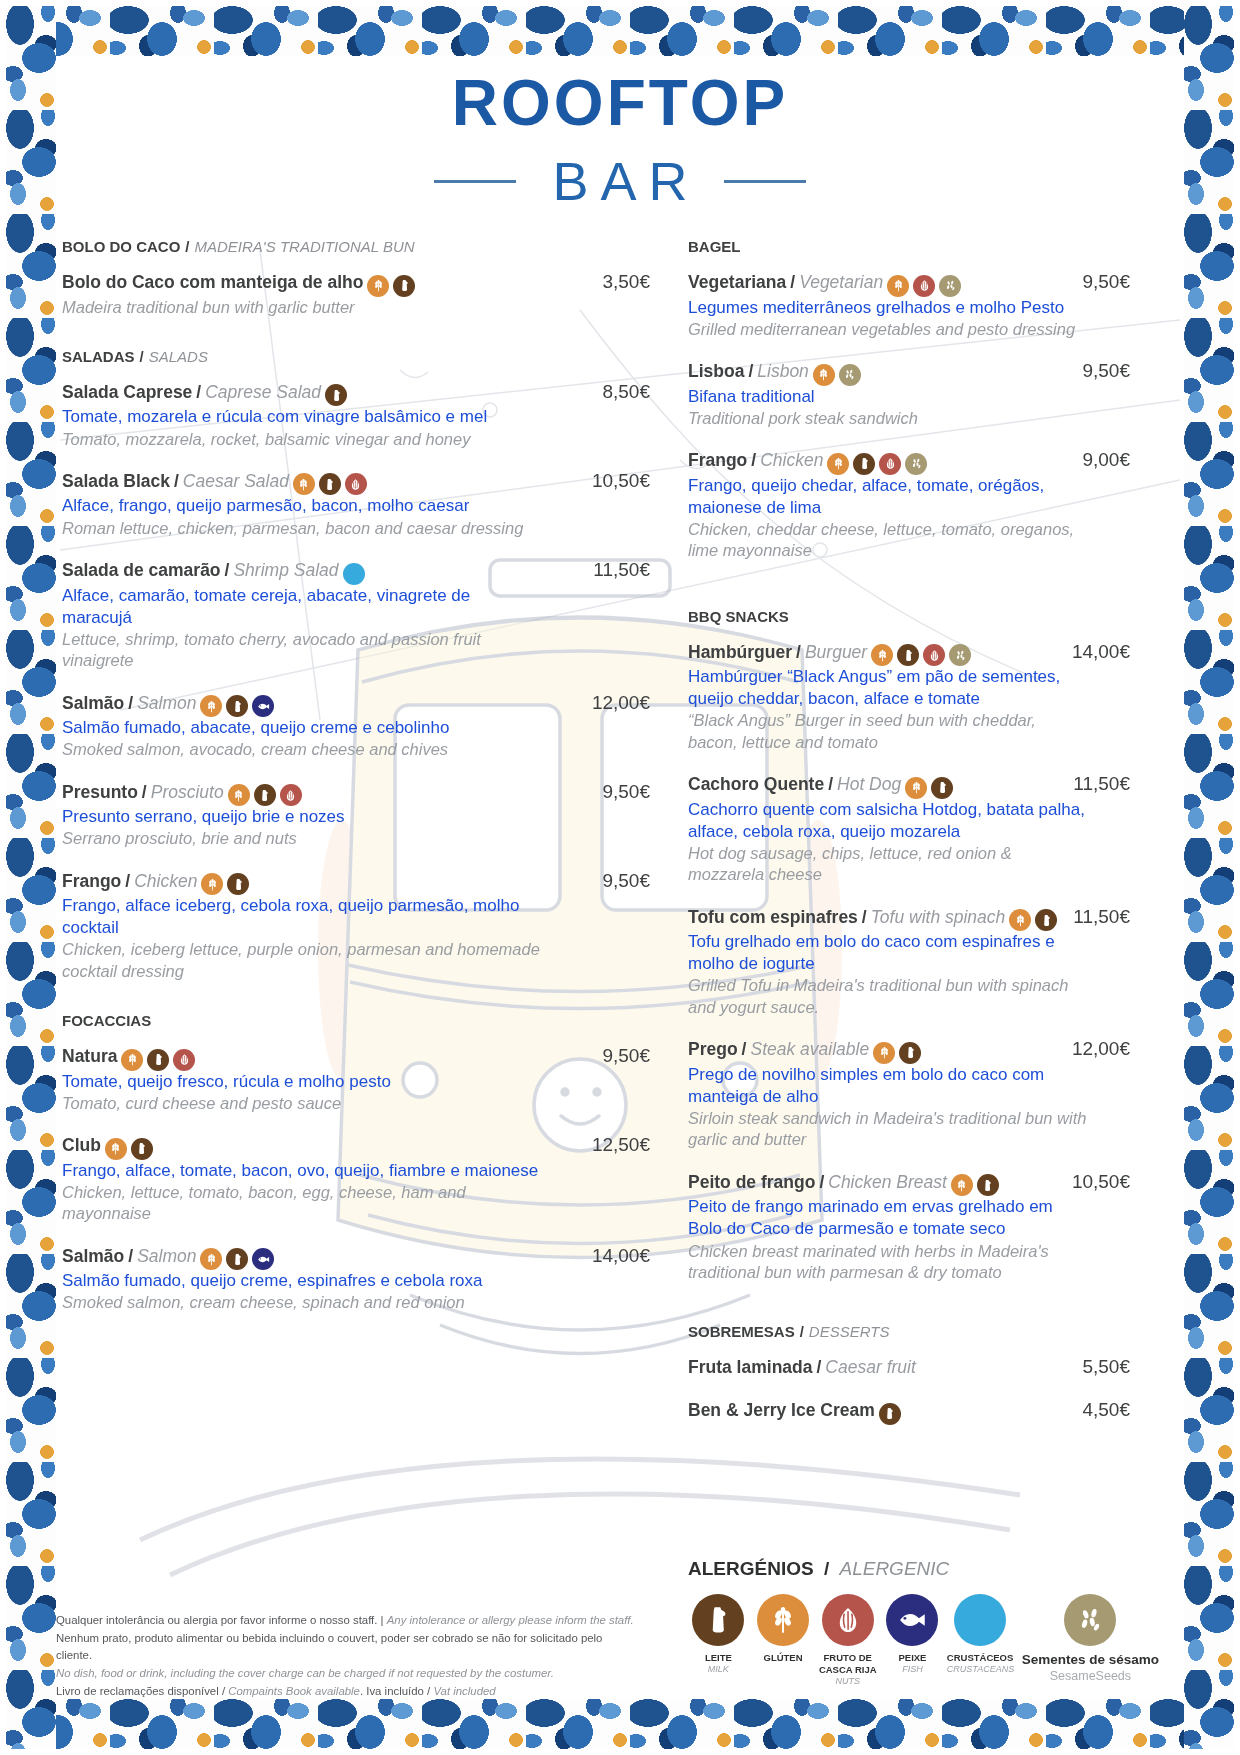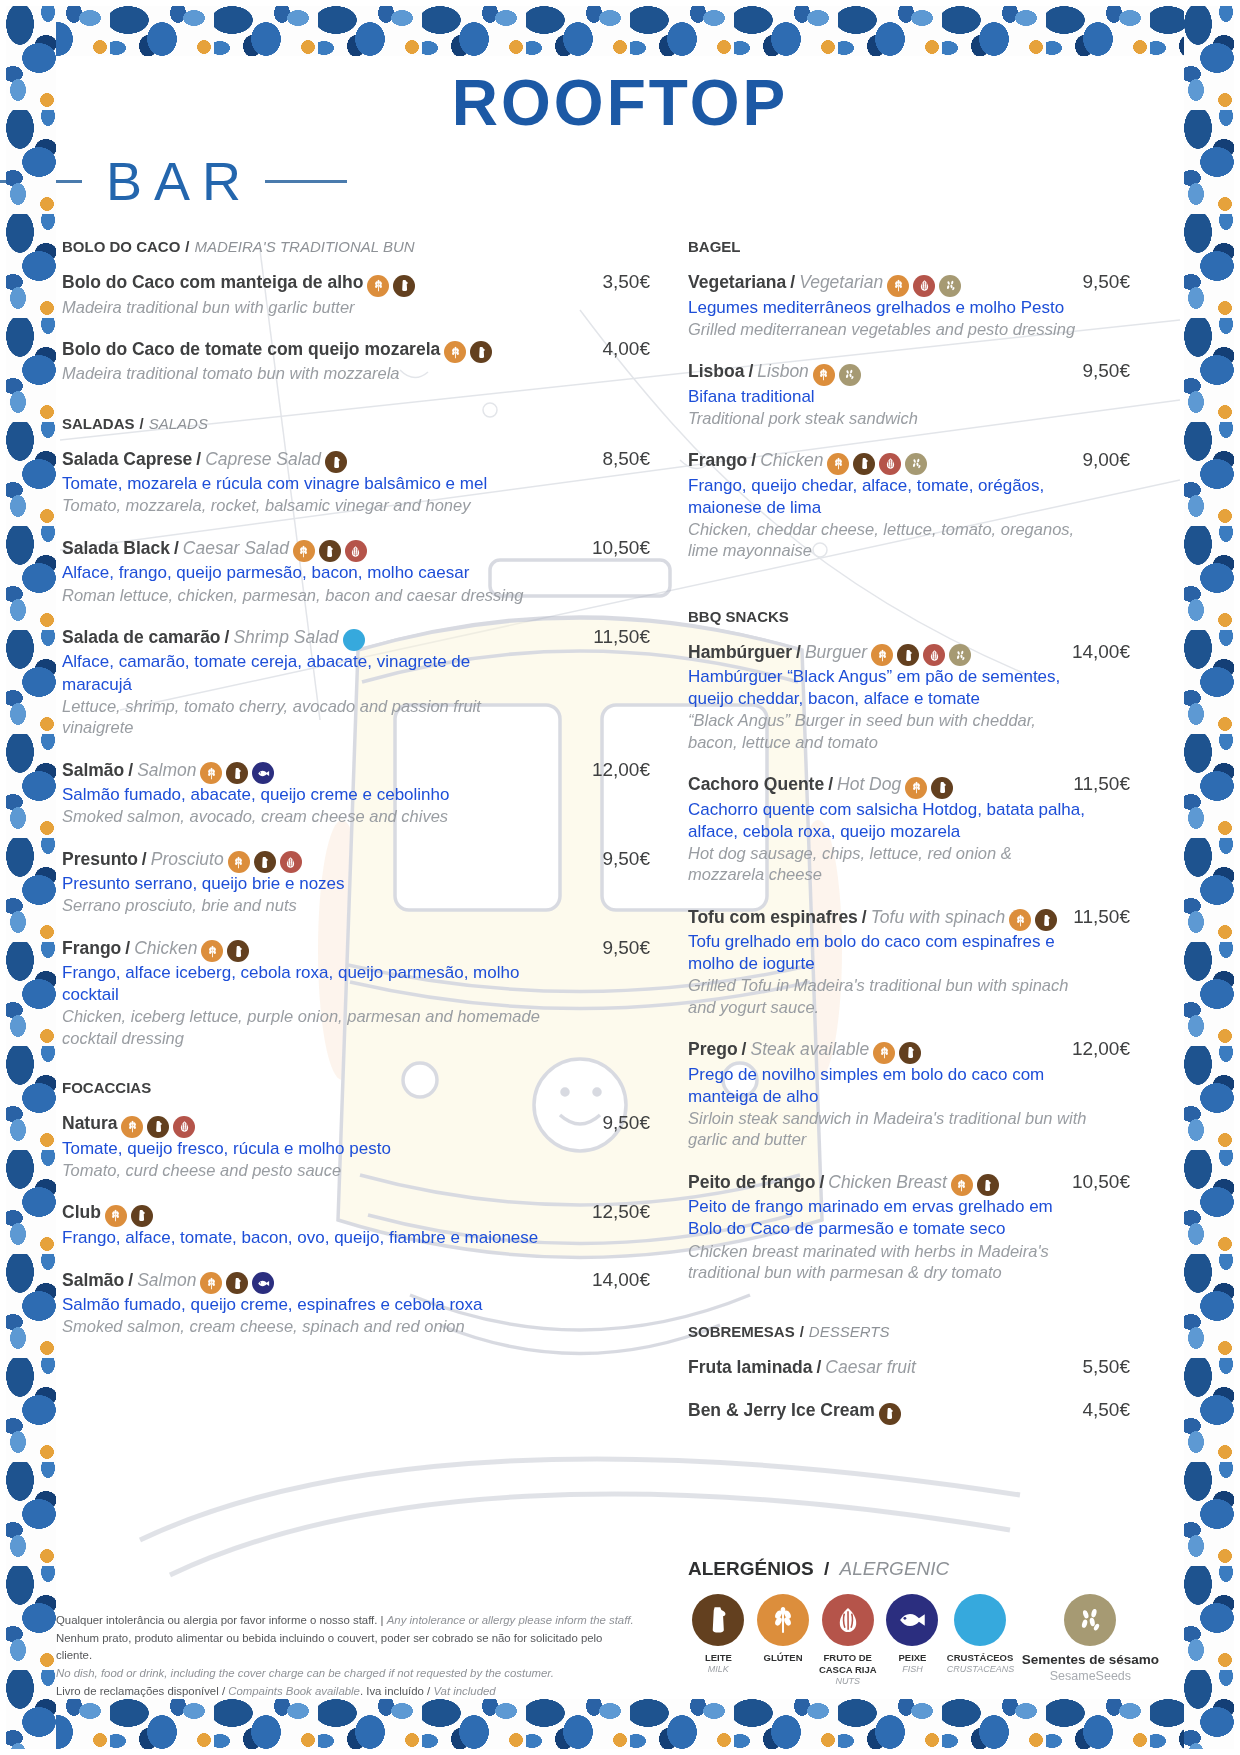--- a/index.html
+++ b/index.html
@@ -27,21 +27,21 @@
       radial-gradient(ellipse 11px 9px at 40px 38px,#143f76 98%,transparent 100%),
       radial-gradient(ellipse 7px 7px at 41px 94px,#e6a23b 98%,transparent 100%),
       radial-gradient(ellipse 7px 10px at 42px 6px,#3b7cc0 98%,transparent 100%),
       radial-gradient(ellipse 10px 8px at 7px 68px,#2a62a5 98%,transparent 100%),
       #fdfdfd;
     background-size:50px 104px}
   .tile.left{left:6px}.tile.right{right:6px}
   
   .title{position:absolute;left:0;right:0;top:66px;text-align:center;z-index:2}
   .title-main{font-size:64px;font-weight:bold;letter-spacing:3px;color:#1c59a5}
-  .title-sub{display:flex;align-items:center;gap:12px;margin-top:10px}
+  .title-sub{display:flex;justify-content:center;align-items:center;gap:24px;margin-top:10px}
   .title-sub .bar{font-size:54px;letter-spacing:12px;color:#2466ad;font-weight:400;padding-left:12px}
   .rule{width:82px;height:3px;background:#4a7bad}
   
   .sketch{position:absolute;z-index:0}
   
   .col{position:absolute;top:238px;z-index:1}
   .col.left{left:62px;width:588px}
   .col.right{left:688px;width:442px}
   .sec-h{font-size:15px;font-weight:bold;color:#3f4041;margin:30px 0 16px}
   .section:first-child .sec-h{margin-top:0}
@@ -193,35 +193,20 @@
                 </svg>
               </span><span class="al" data-name="milk-icon" style="background: rgb(99, 64, 31);">
                 <svg viewBox="0 0 24 24">
                   <use href="#sym-milk"></use>
                 </svg>
               </span></div>
             <span class="price" data-name="item-price">3,50€</span>
           </div>
           <div class="desc-en" data-name="item-desc-en">Madeira traditional bun with garlic butter</div>
         </div>
-        <div class="item" data-name="menu-item">
-          <div class="item-head">
-            <div class="ih-left" data-name="item-name"><span class="name-pt" data-name="item-name-pt">Bolo do Caco de tomate com queijo mozarela</span><span class="al" data-name="gluten-icon" style="background: rgb(220, 142, 60);">
-                <svg viewBox="0 0 24 24">
-                  <use href="#sym-gluten"></use>
-                </svg>
-              </span><span class="al" data-name="milk-icon" style="background: rgb(99, 64, 31);">
-                <svg viewBox="0 0 24 24">
-                  <use href="#sym-milk"></use>
-                </svg>
-              </span></div>
-            <span class="price" data-name="item-price">4,00€</span>
-          </div>
-          <div class="desc-en" data-name="item-desc-en">Madeira traditional tomato bun with mozzarela</div>
-        </div>
       </section>
       <section class="section" data-name="section-saladas">
         <div class="sec-h" data-name="section-title"><span data-name="section-title-pt">SALADAS</span><span class="sec-sep" data-name="section-title-separator">/</span><span class="en" data-name="section-title-en">SALADS</span></div>
         <div class="item" data-name="menu-item">
           <div class="item-head">
             <div class="ih-left" data-name="item-name"><span class="name-pt" data-name="item-name-pt">Salada Caprese</span><span class="name-sep" data-name="item-name-separator">/</span><span class="name-en" data-name="item-name-en">Caprese Salad</span><span class="al" data-name="milk-icon" style="background: rgb(99, 64, 31);">
                 <svg viewBox="0 0 24 24">
                   <use href="#sym-milk"></use>
                 </svg>
               </span></div>
@@ -350,20 +335,21 @@
                   <use href="#sym-gluten"></use>
                 </svg>
               </span><span class="al" data-name="milk-icon" style="background: rgb(99, 64, 31);">
                 <svg viewBox="0 0 24 24">
                   <use href="#sym-milk"></use>
                 </svg>
               </span></div>
             <span class="price" data-name="item-price">12,50€</span>
           </div>
           <div class="desc-pt" data-name="item-desc-pt">Frango, alface, tomate, bacon, ovo, queijo, fiambre e maionese</div>
+          <div class="desc-en" data-name="item-desc-en">Chicken, lettuce, tomato, bacon, egg, cheese, ham and mayonnaise</div>
         </div>
         <div class="item" data-name="menu-item">
           <div class="item-head">
             <div class="ih-left" data-name="item-name"><span class="name-pt" data-name="item-name-pt">Salmão</span><span class="name-sep" data-name="item-name-separator">/</span><span class="name-en" data-name="item-name-en">Salmon</span><span class="al" data-name="gluten-icon" style="background: rgb(220, 142, 60);">
                 <svg viewBox="0 0 24 24">
                   <use href="#sym-gluten"></use>
                 </svg>
               </span><span class="al" data-name="milk-icon" style="background: rgb(99, 64, 31);">
                 <svg viewBox="0 0 24 24">
                   <use href="#sym-milk"></use>

